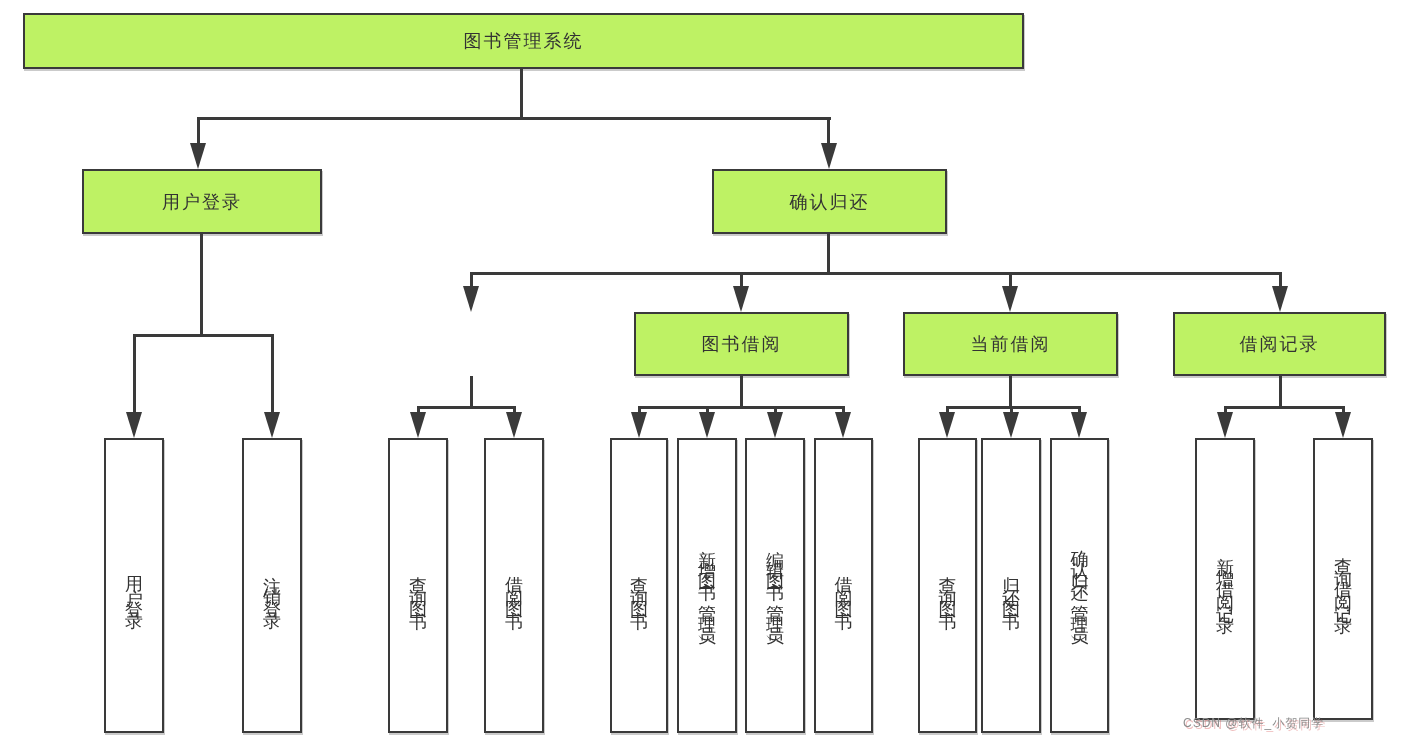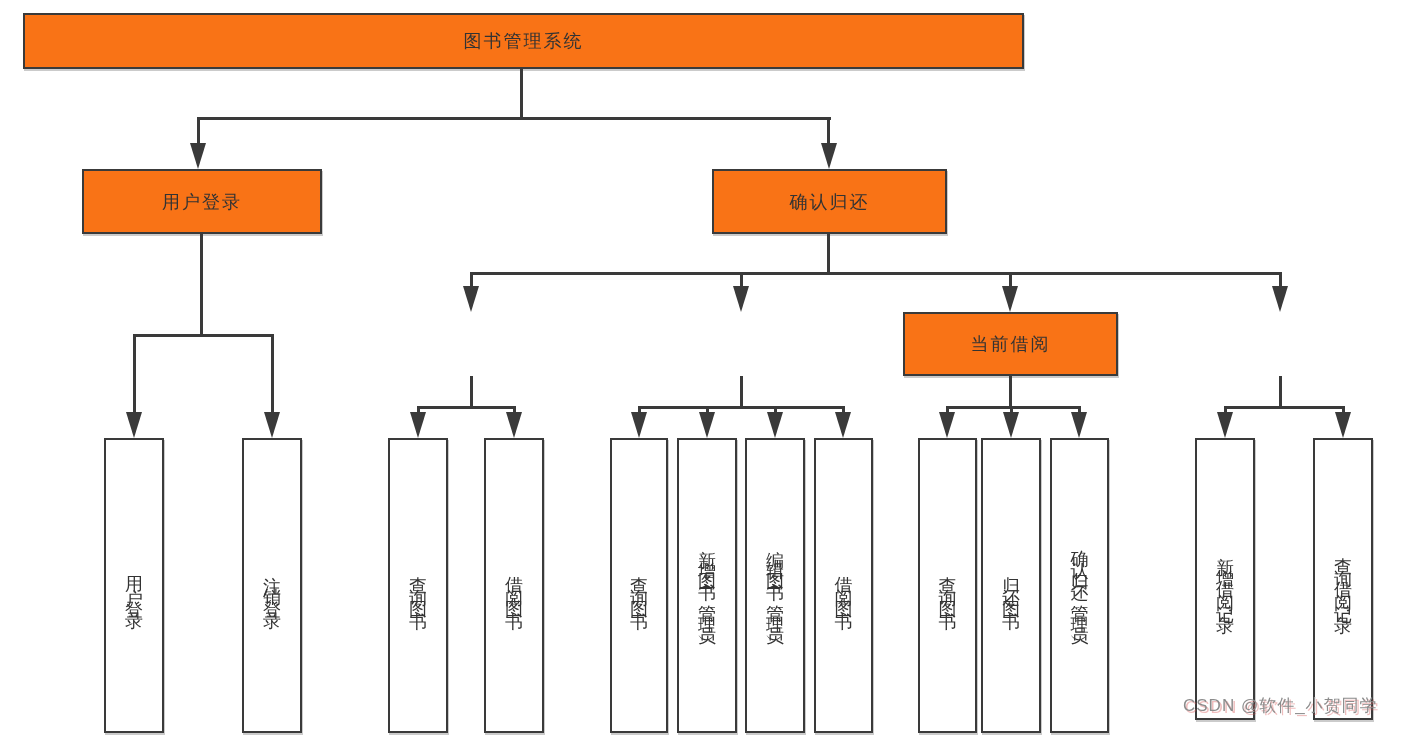--- a/index.html
+++ b/index.html
@@ -13,21 +13,21 @@
     position:relative;
     width:1405px;height:747px;
     background:var(--bg);
     font-family:"Liberation Sans", sans-serif;
     overflow:hidden;
   }
   .box{
     position:absolute;
     box-sizing:border-box;
     border:2.5px solid var(--line);
-    background:#f97316;
+    background:#bef264;
     display:flex;align-items:center;justify-content:center;
     color:var(--text);
     font-size:18px;
     letter-spacing:2px;
     box-shadow:1px 2px 0 rgba(70,70,70,0.28);
   }
   .vbox{
     position:absolute;
     box-sizing:border-box;
     border:2.5px solid var(--line);
@@ -47,22 +47,22 @@
   .vline{position:absolute;width:3px;background:var(--line);}
   .hline{position:absolute;height:3px;background:var(--line);}
   .arrow{
     position:absolute;width:0;height:0;
     border-left:8px solid transparent;
     border-right:8px solid transparent;
     border-top:26px solid var(--line);
   }
   .watermark{
     position:absolute;
-    left:1183px;top:694px;
-    font-size:17px;
+    left:1183px;top:715px;
+    font-size:12px;
     color:var(--wm);
     letter-spacing:1px;
     text-shadow:2px 2px 0 rgba(216,90,90,0.40);
     white-space:nowrap;
   }
 </style>
 </head>
 <body>
 
 <div id="canvas">
@@ -73,25 +73,31 @@
 
   <div class="box" style="left:82px;top:169px;width:240px;height:65px;">
     <span>用户登录</span>
   </div>
 
   <div class="box" style="left:712px;top:169px;width:235px;height:65px;">
     <span>确认归还</span>
   </div>
 
 
+  <div class="box" style="left:634px;top:312px;width:215px;height:64px;">
+    <span>图书借阅</span>
+  </div>
 
   <div class="box" style="left:903px;top:312px;width:215px;height:64px;font-family:Liberation Serif, serif;">
     <span>当前借阅</span>
   </div>
 
+  <div class="box" style="left:1173px;top:312px;width:213px;height:64px;">
+    <span>借阅记录</span>
+  </div>
 
   <div class="vbox" style="left:104px;top:438px;width:60px;height:295px;">
     <span class="vtext">用户登录</span>
   </div>
   <div class="vbox" style="left:242px;top:438px;width:60px;height:295px;">
     <span class="vtext">注销登录</span>
   </div>
   <div class="vbox" style="left:388px;top:438px;width:60px;height:295px;">
     <span class="vtext">查询图书</span>
   </div>

